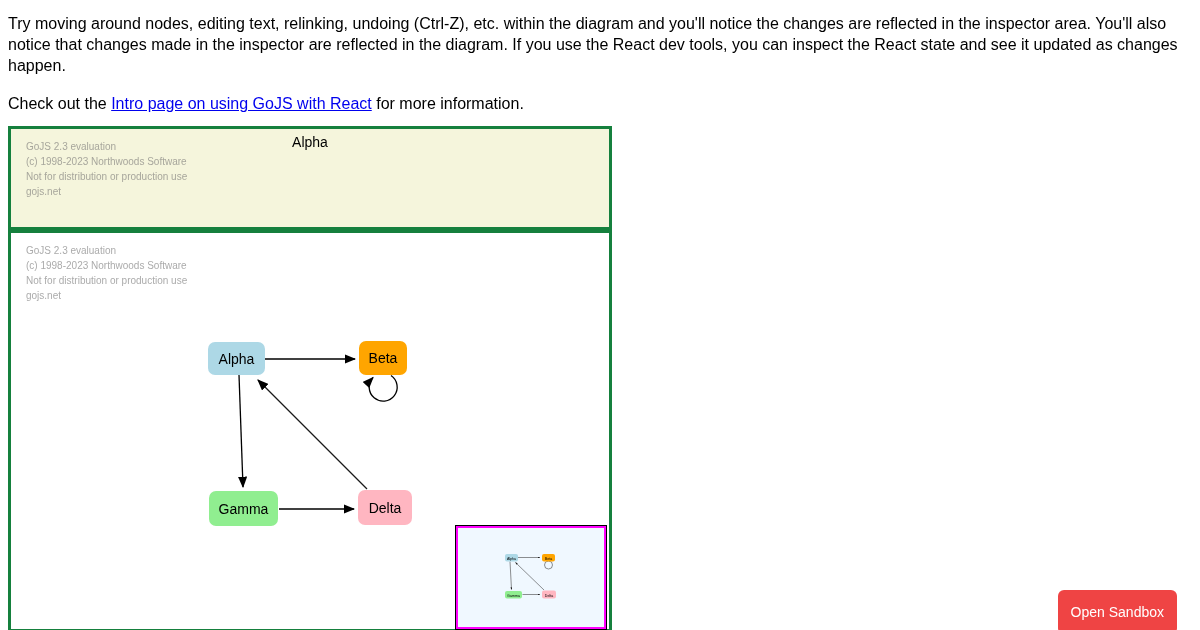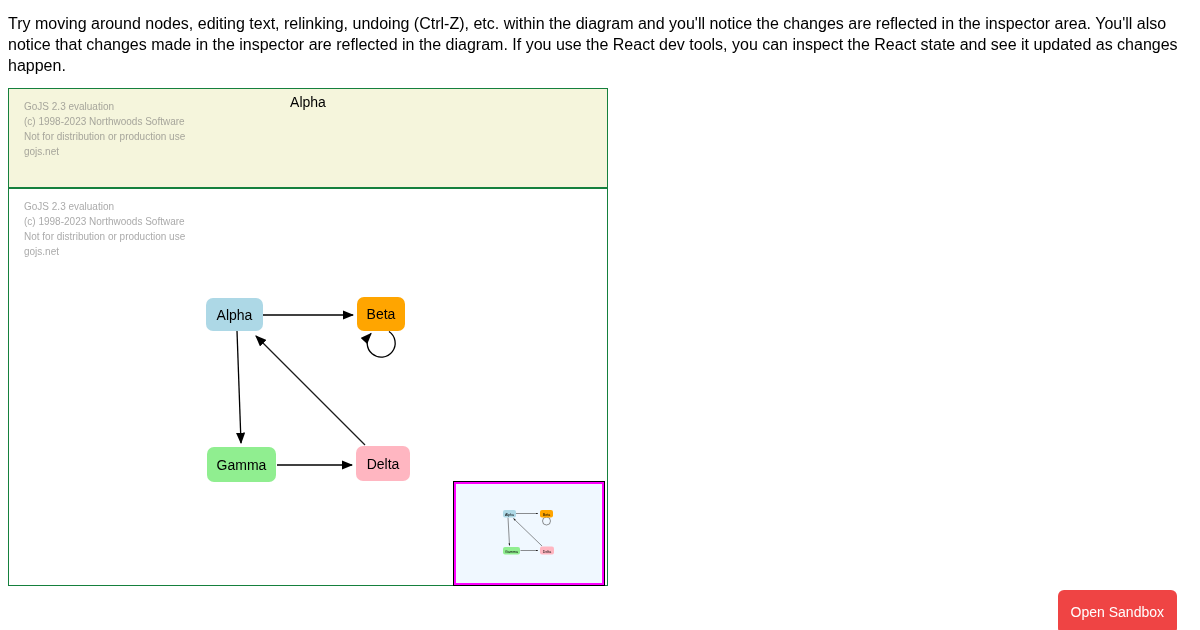--- a/index.html
+++ b/index.html
@@ -23,21 +23,21 @@
   .intro-p2 {
     margin: 17px 8px 12px 8px;
     font-size: 16px;
     line-height: 21px;
   }
   .intro-link { color: #0000EE; text-decoration: underline; cursor: pointer; }
 
   .panel {
     width: 598px;
     margin-left: 8px;
-    border: 1px solid #15803d;
+    border: 3px solid #15803d;
     position: relative;
     box-sizing: content-box;
   }
   .palette-panel { height: 98px; background: #f5f5dc; }
   .diagram-panel { height: 396px; background: #ffffff; }
 
   .watermark {
     position: absolute;
     left: 15px;
     top: 10px;
@@ -108,20 +108,21 @@
     cursor: pointer;
   }
 </style>
 </head>
 <body>
 
 <div class="page">
 
   <p class="intro-p1">Try moving around nodes, editing text, relinking, undoing (Ctrl-Z), etc. within the diagram and you'll notice the changes are reflected in the inspector area. You'll also notice that changes made in the inspector are reflected in the diagram. If you use the React dev tools, you can inspect the React state and see it updated as changes happen.</p>
 
+  <p class="intro-p2"><span>Check out the </span><a class="intro-link" href="#">Intro page on using GoJS with React</a><span> for more information.</span></p>
 
   <div class="panel palette-panel">
     <div class="watermark">
       <div>GoJS 2.3 evaluation</div>
       <div>(c) 1998-2023 Northwoods Software</div>
       <div>Not for distribution or production use</div>
       <div>gojs.net</div>
     </div>
     <div class="palette-title">Alpha</div>
   </div>

